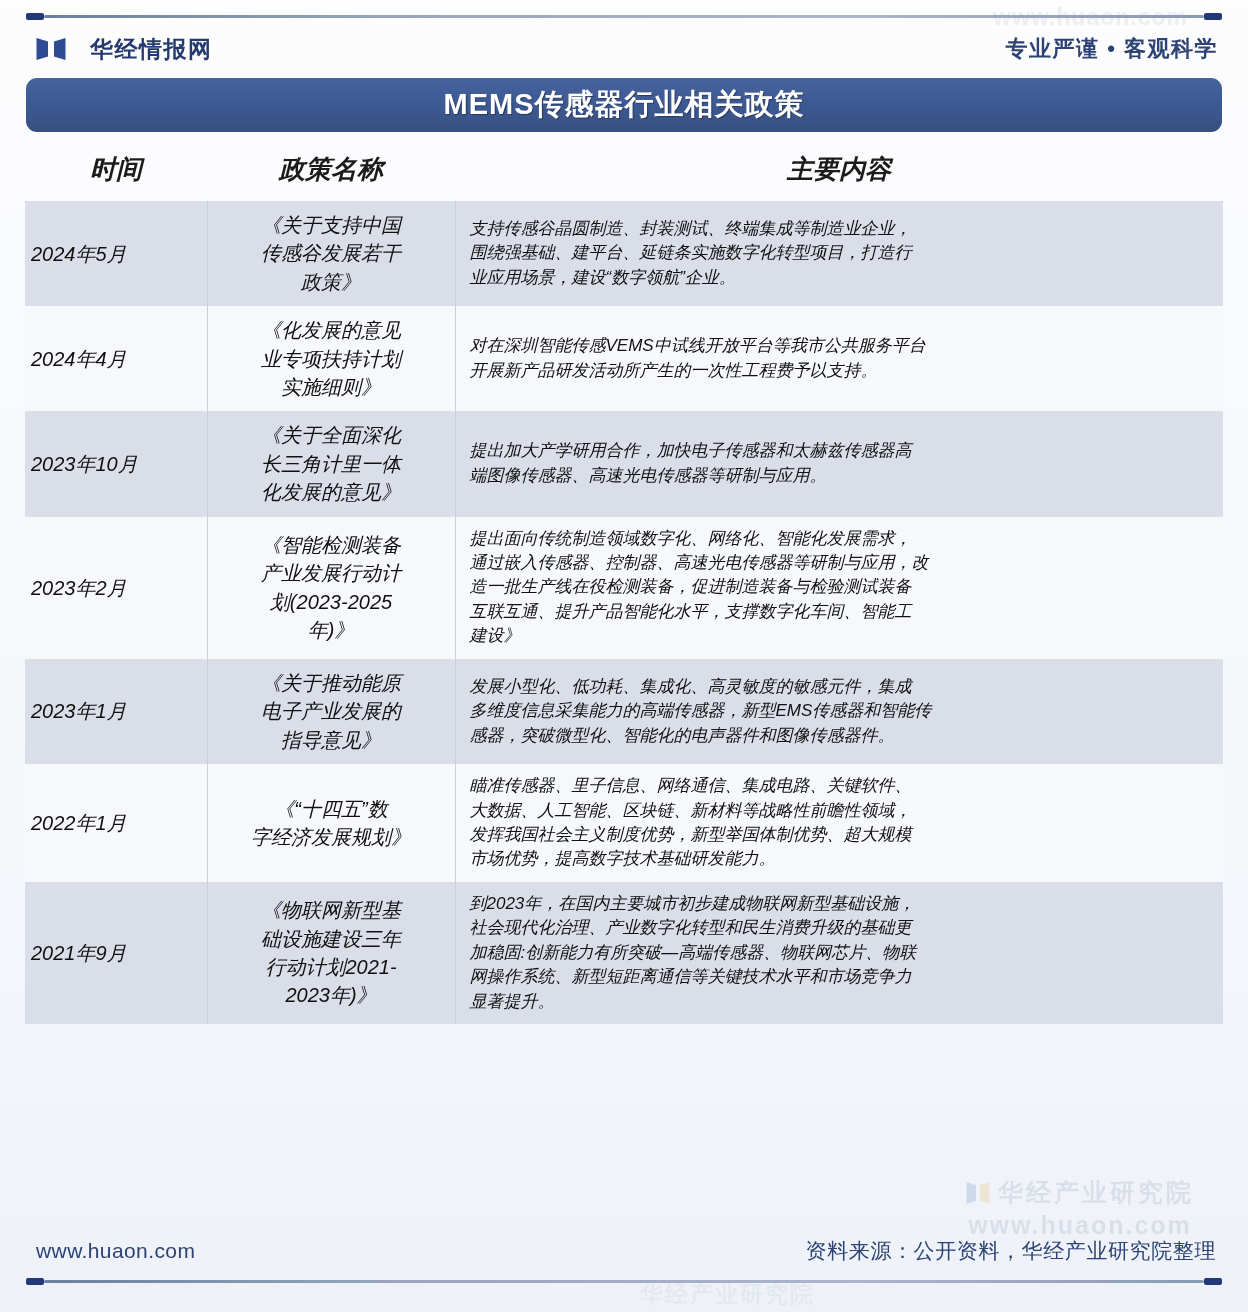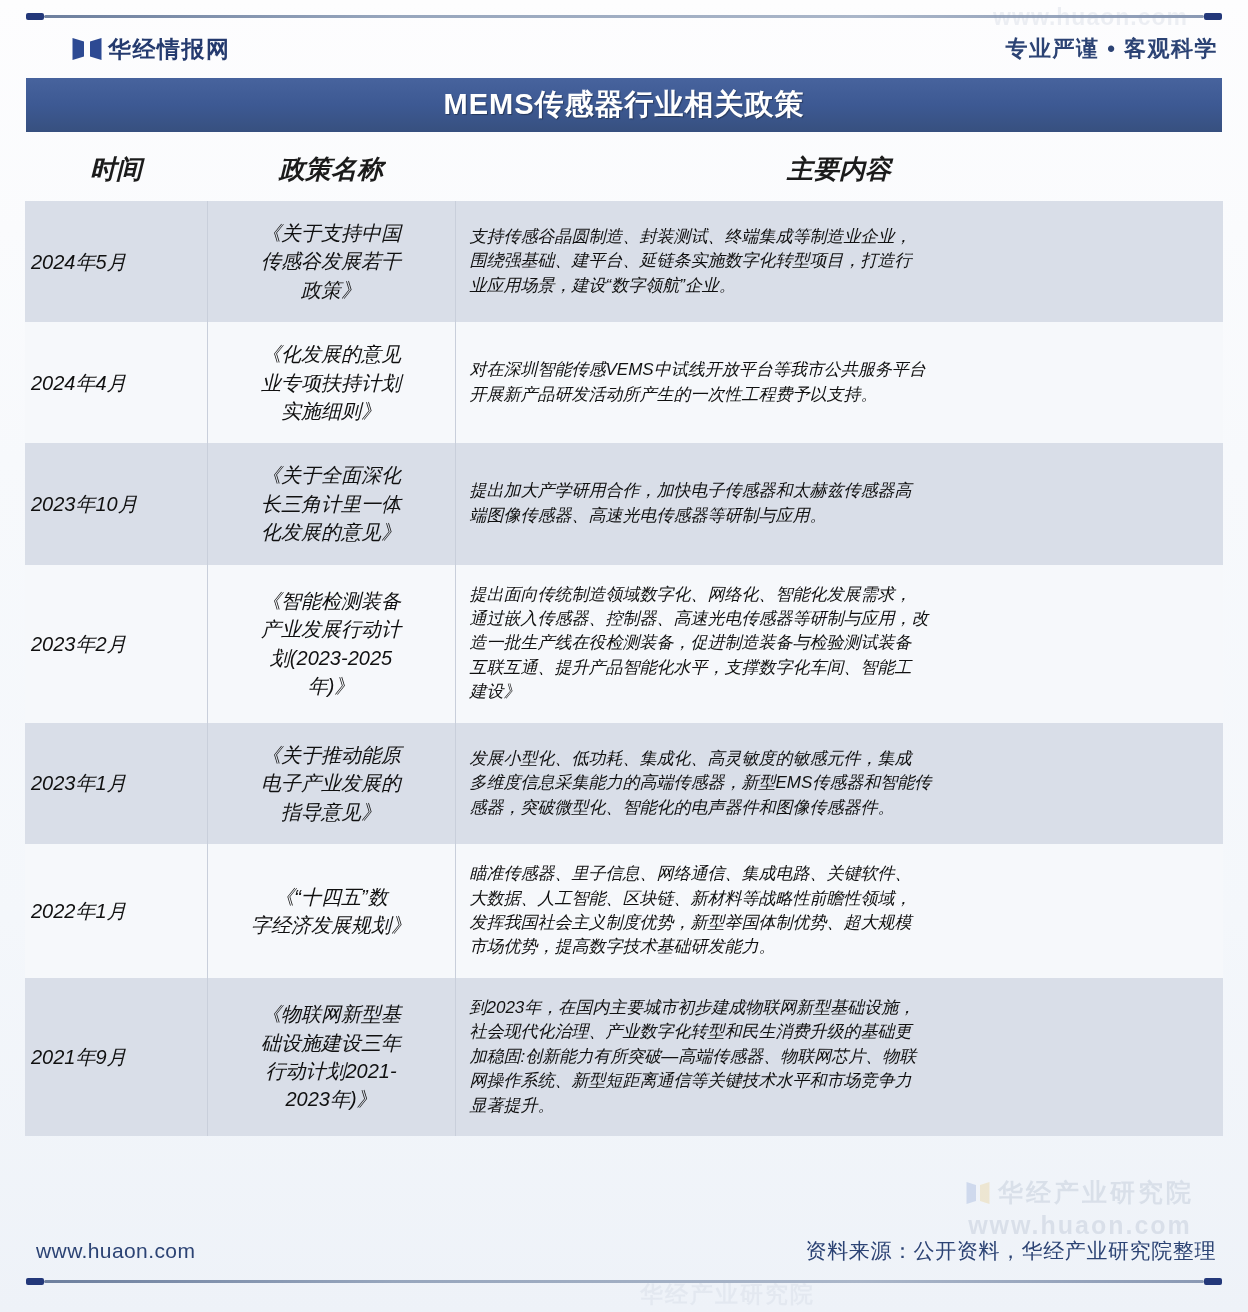--- a/index.html
+++ b/index.html
@@ -56,22 +56,21 @@
     left: 36px;
     right: 30px;
     height: 46px;
     display: flex;
     align-items: center;
     justify-content: space-between;
   }
   .brand {
     display: flex;
     align-items: center;
-    gap: 6px;
-    margin-left: 36px;
+    gap: 24px;
   }
   .brand-mark {
     width: 30px;
     height: 24px;
     flex: 0 0 auto;
   }
   .brand-name {
     font-size: 23px;
     font-weight: bold;
     color: #243a6e;
@@ -91,20 +90,21 @@
   .title-band {
     position: absolute;
     top: 78px;
     left: 26px;
     right: 26px;
     height: 54px;
     background: linear-gradient(180deg, #47639d 0%, #3d5993 50%, #37507f 100%);
     display: flex;
     align-items: center;
     justify-content: center;
+    border-radius: 11px;
   }
   .title-band-text {
     color: #ffffff;
     font-size: 29px;
     font-weight: bold;
     letter-spacing: 1px;
     text-shadow: 1px 1px 1px rgba(0,0,0,0.35);
     white-space: nowrap;
   }
 
@@ -189,21 +189,21 @@
     padding: 12px 0 14px 0;
     text-align: center;
     background: transparent;
     border: none;
   }
 
   tbody td {
     vertical-align: middle;
     color: #101010;
     border-left: 1px solid #c9cfdb;
-    padding: 18px 6px;
+    padding: 10px 6px;
   }
   tbody td.first-col { border-left: none; }
 
   tbody tr.shade td { background: #d9dee8; }
   tbody tr.plain td { background: #f6f8fb; }
 
   td.col-time {
     font-size: 20px;
     line-height: 1.3;
     white-space: nowrap;

